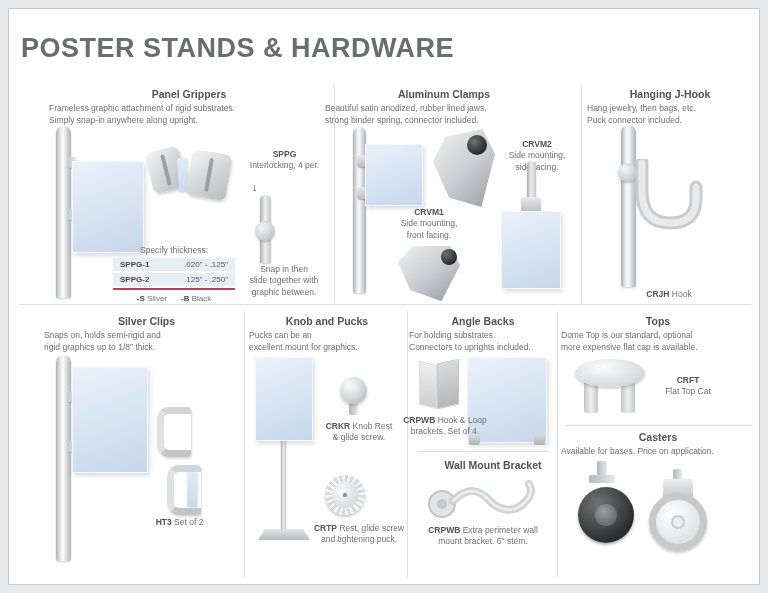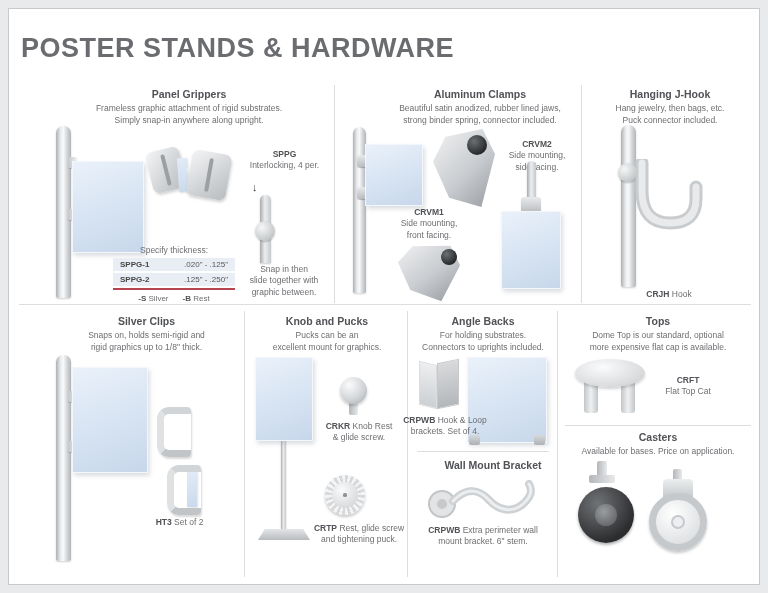--- a/index.html
+++ b/index.html
@@ -4,21 +4,21 @@
 <style>
   * { margin:0; padding:0; box-sizing:border-box; }
   html,body { background:#e9eaeb; }
   #canvas { position:relative; width:768px; height:593px; background:#e9eaeb; overflow:hidden;
             font-family:"Liberation Sans", sans-serif; color:#6d6e71;border-radius:16px; }
   #sheet  { position:absolute; left:8px; top:8px; width:752px; height:577px;
             background:#ffffff; border:1px solid #c8c9cb; }
   .abs { position:absolute; }
   .page-title { font-size:27px; font-weight:bold; color:#6b6c6f; letter-spacing:.5px; }
   .sec-title { font-size:10.5px; font-weight:bold; color:#515256; text-align:center; }
-  .desc { font-size:8.5px; color:#6d6e71; text-align:center; white-space:pre-line; line-height:1.4; margin-top:3px; }
+  .desc { font-size:8.5px; color:#6d6e71; text-align:left; white-space:pre-line; line-height:1.4; margin-top:3px; }
   .plabel { font-size:8.5px; color:#6d6e71; text-align:center; line-height:1.35; }
   .code { font-weight:bold; color:#515256; }
   .pre { white-space:pre-line; }
   .divider { background:#dcdddd; }
   .pole { border-radius:7px 7px 2px 2px;
           background:linear-gradient(90deg,#aeb1b4 0%,#e8eaec 30%,#f9fafb 48%,#d2d5d8 75%,#b3b6b9 100%);
           box-shadow:0 1px 2px rgba(0,0,0,.18); }
   .bluepanel { background:linear-gradient(160deg,#eaf1fa 0%,#d6e3f2 55%,#c7d7ea 100%);
                border:1px solid #f3f7fb; box-shadow:2px 3px 4px rgba(120,130,145,.25); }
   .clipdot { background:linear-gradient(90deg,#c5c8cb,#eef0f1); border-radius:2px; box-shadow:0 1px 1px rgba(0,0,0,.15); }
@@ -115,25 +115,25 @@
         <span class="rcode">SPPG-1</span>
         <span class="rrange">.020" - .125"</span>
       </div>
       <div class="trow">
         <span class="rcode">SPPG-2</span>
         <span class="rrange">.125" - .250"</span>
       </div>
       <div class="redline" style="background:#b5454e;"></div>
       <div class="finishes">
         <span><span class="code">-S</span> <span>Silver</span></span>
-        <span><span class="code">-B</span> <span>Rest</span></span>
-      </div>
-    </div>
-
-    <div class="abs" style="left:352px; top:79px; width:238px;">
+        <span><span class="code">-B</span> <span>Black</span></span>
+      </div>
+    </div>
+
+    <div class="abs" style="left:316px; top:79px; width:238px;">
       <div class="sec-title">Aluminum Clamps</div>
       <div class="desc">Beautiful satin anodized, rubber lined jaws,
 strong binder spring, connector included.</div>
     </div>
     <div class="abs pole" style="left:344px; top:118px; width:13px; height:166px;"></div>
     <div class="abs sclamp" style="left:348px; top:146px; width:16px; height:12px;"></div>
     <div class="abs sclamp" style="left:348px; top:178px; width:16px; height:12px;"></div>
     <div class="abs bluepanel" style="left:356px; top:135px; width:58px; height:62px;"></div>
     <div class="abs clampbig" style="left:424px; top:120px; width:62px; height:78px;"></div>
     <div class="abs clampknob" style="left:458px; top:126px; width:20px; height:20px;"></div>

